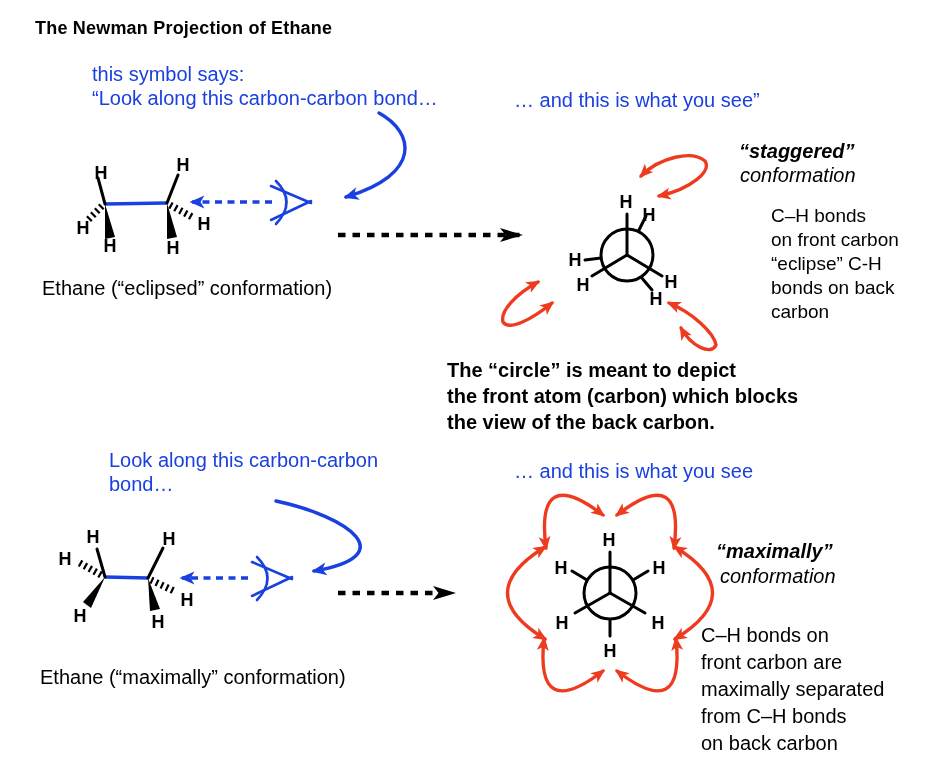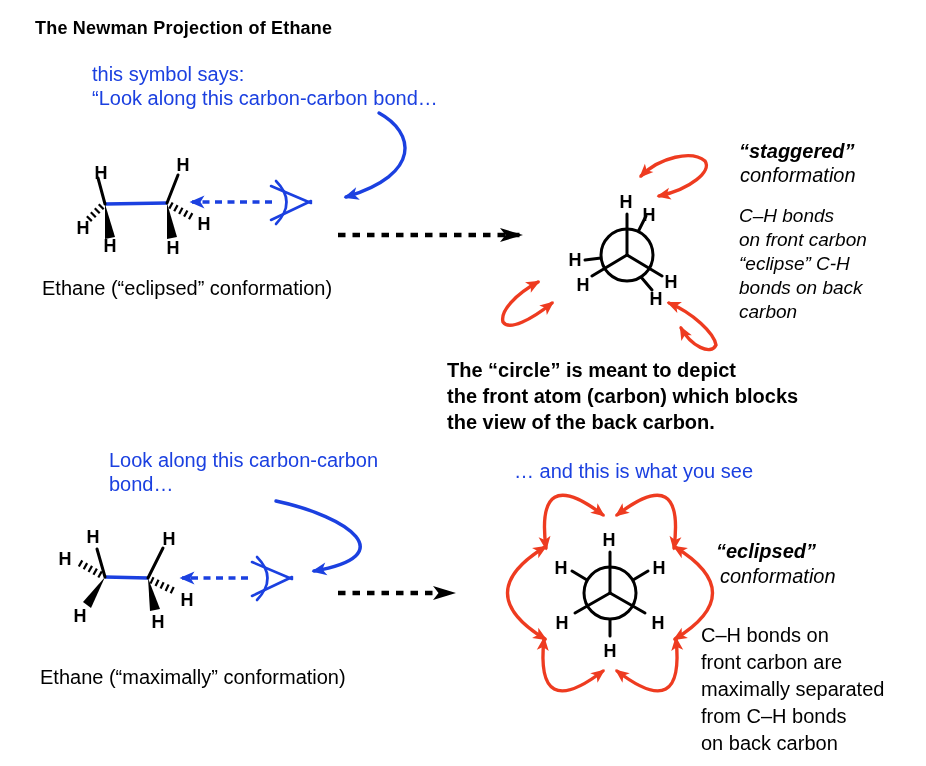--- a/index.html
+++ b/index.html
@@ -5,21 +5,21 @@
   html,body{margin:0;padding:0;background:#ffffff;}
   #canvas{position:relative;width:926px;height:766px;background:#ffffff;overflow:hidden;
           font-family:"Liberation Sans",sans-serif;}
   svg{position:absolute;left:0;top:0;}
   .t{position:absolute;color:var(--black);white-space:pre-line;}
   .title{font-size:18px;font-weight:bold;letter-spacing:.2px;}
   .blue{color:var(--blue);font-size:20px;line-height:24px;}
   .caption{font-size:20px;}
   .confq{font-size:20px;font-weight:bold;font-style:italic;}
   .confw{font-size:20px;font-style:italic;}
-  .desc{font-size:19px;font-style:italic;line-height:24px;}
+  .desc{font-size:19px;line-height:24px;margin-left:32px;}
   .desc2{font-size:20px;line-height:27px;}
   .boldnote{font-size:20px;font-weight:bold;line-height:26px;}
   .atom{font-family:"Liberation Sans",sans-serif;font-weight:bold;font-size:18px;text-anchor:middle;fill:#000;}
   .bond{stroke:#000;stroke-width:3;fill:none;stroke-linecap:round;}
   .hash{stroke:#000;stroke-width:7;fill:none;stroke-dasharray:2.2 3.4;stroke-linecap:butt;}
   .ccblue{stroke:var(--blue);stroke-width:3.4;fill:none;}
   .ncircle{fill:#fff;stroke:#000;stroke-width:3;}
   .reda{stroke:var(--red);stroke-width:3.4;fill:none;stroke-linecap:round;}
   .bluea{stroke:var(--blue);stroke-width:3.4;fill:none;stroke-linecap:round;}
   .bluedash{stroke:var(--blue);stroke-width:3.4;fill:none;stroke-dasharray:7 5.5;}
@@ -139,39 +139,40 @@
   <path class="reda" d="M 675,547 Q 750,593 675,639" marker-start="url(#m-red)" marker-end="url(#m-red)"></path>
   <path class="reda" d="M 545,547 Q 470,593 545,639" marker-start="url(#m-red)" marker-end="url(#m-red)"></path>
   <path class="reda" d="M 544,639 Q 535,723 603,671" marker-start="url(#m-red)" marker-end="url(#m-red)"></path>
   <path class="reda" d="M 617,671 Q 685,723 676,639" marker-start="url(#m-red)" marker-end="url(#m-red)"></path>
 </svg>
 
   <div class="t blue" style="left:92px;top:62px">this symbol says:
 “Look along this carbon-carbon bond…</div>
 
   <div class="t title" style="left:35px;top:18px">The Newman Projection of Ethane</div>
+  <div class="t blue" style="left:514px;top:88px">… and this is what you see”</div>
 
   <div class="t confq" style="left:739px;top:140px">“staggered”</div>
   <div class="t confw" style="left:740px;top:164px">conformation</div>
   <div class="t desc" style="left:739px;top:204px">C–H bonds
 on front carbon
 “eclipse” C-H
 bonds on back
 carbon</div>
 
   <div class="t caption" style="left:42px;top:277px">Ethane (“eclipsed” conformation)</div>
   <div class="t boldnote" style="left:447px;top:357px">The “circle” is meant to depict
 the front atom (carbon) which blocks
 the view of the back carbon.</div>
 
   <div class="t blue" style="left:109px;top:448px">Look along this carbon-carbon
 bond…</div>
   <div class="t blue" style="left:514px;top:459px">… and this is what you see</div>
 
-  <div class="t confq" style="left:716px;top:540px">“eclipsed”</div>
+  <div class="t confq" style="left:716px;top:540px">“maximally”</div>
   <div class="t confw" style="left:720px;top:565px">conformation</div>
   <div class="t desc2" style="left:701px;top:622px">C–H bonds on
 front carbon are
 maximally separated
 from C–H bonds
 on back carbon</div>
 
   <div class="t caption" style="left:40px;top:666px">Ethane (“maximally” conformation)</div>
 </div>
 

